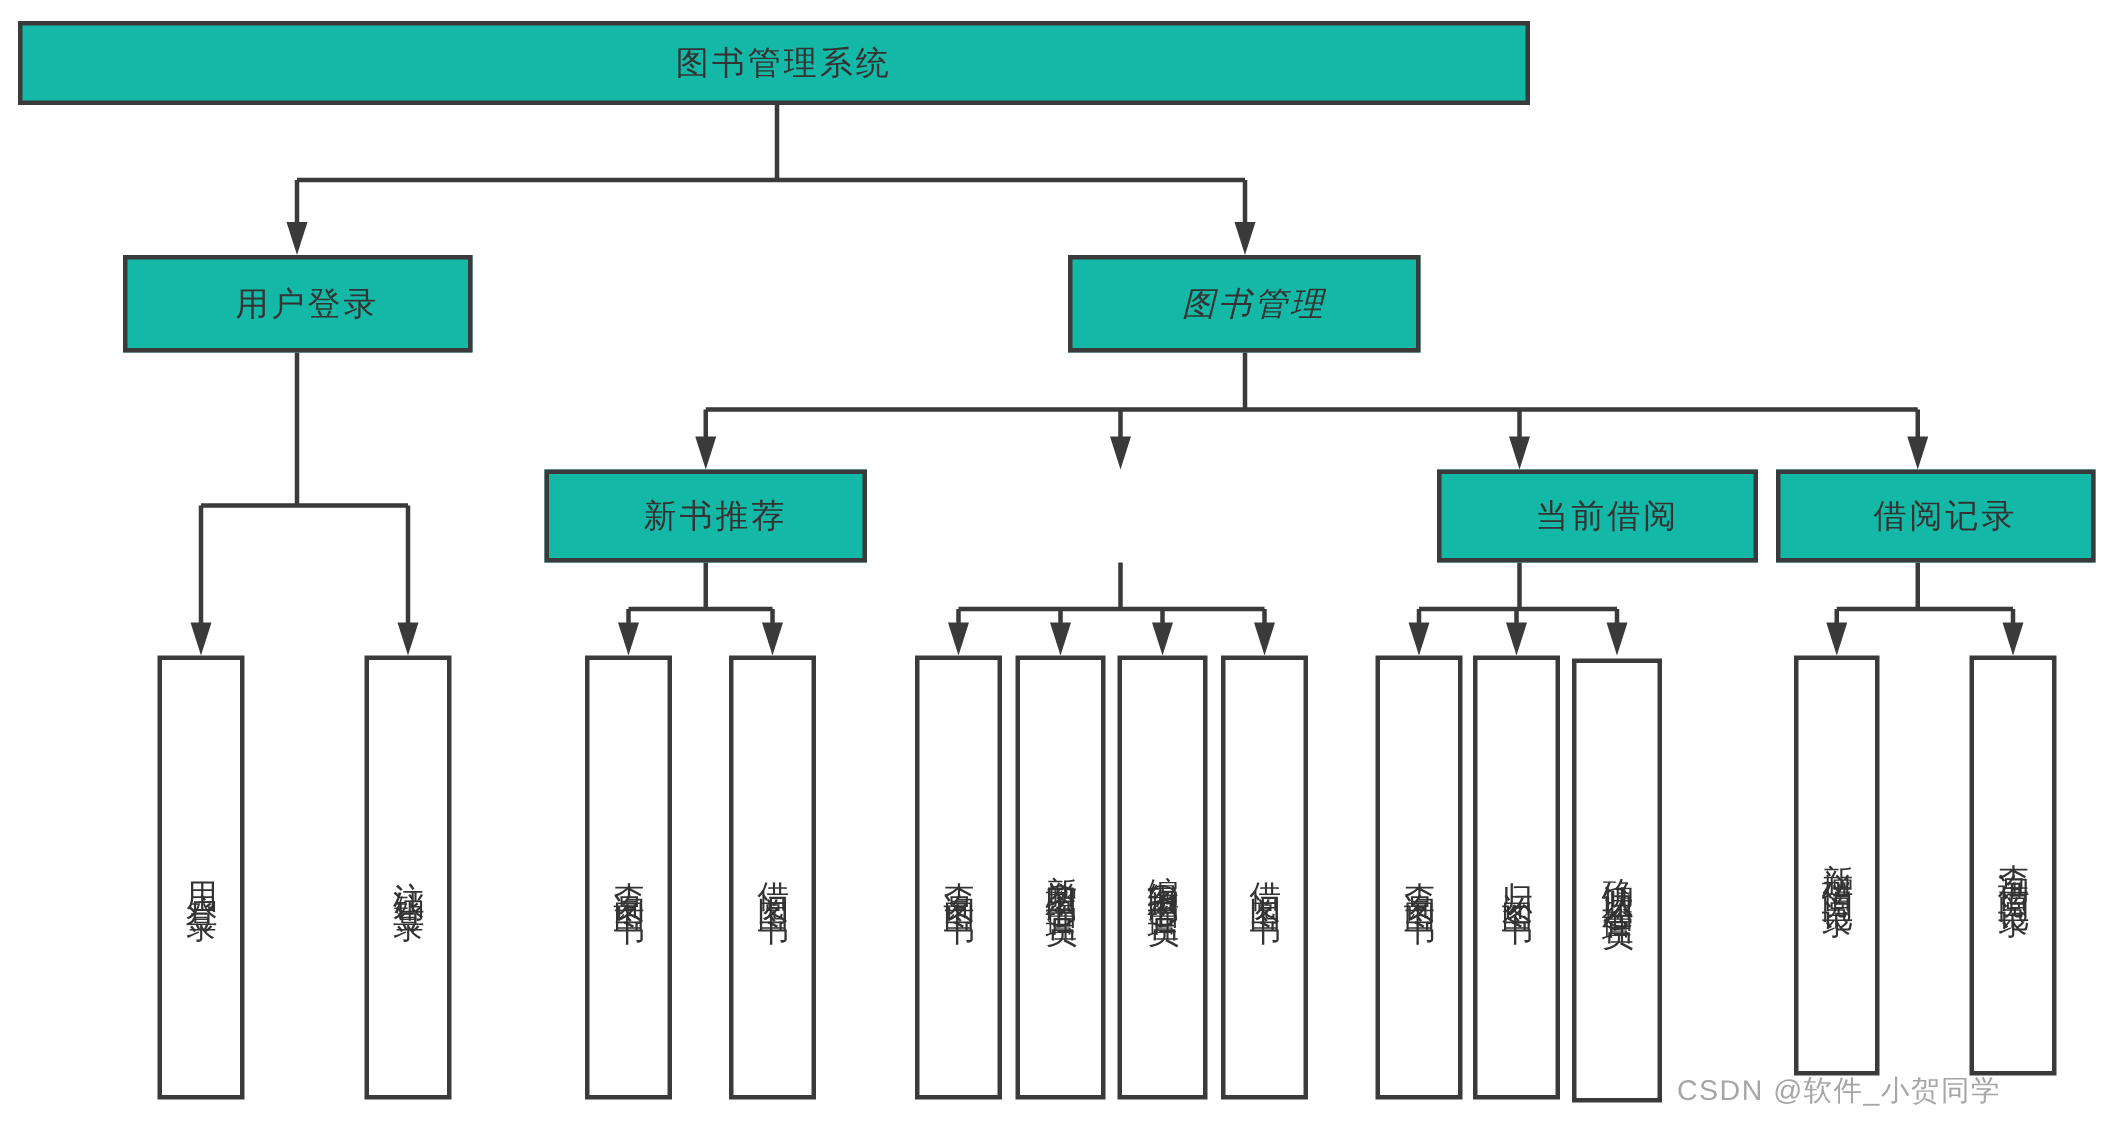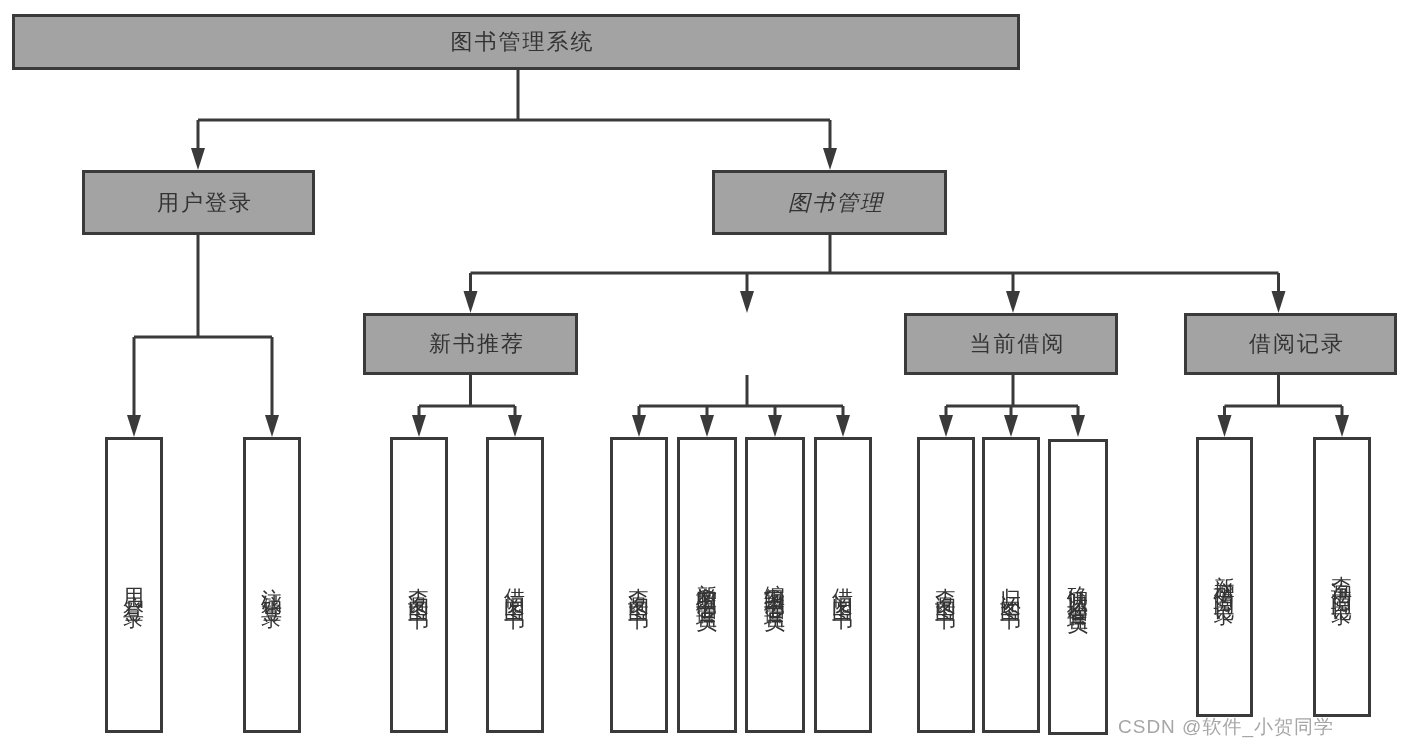--- a/index.html
+++ b/index.html
@@ -16,21 +16,21 @@
   }
   .lines-layer {
     position: absolute;
     left: 0; top: 0;
     width: 1405px; height: 747px;
   }
   .hnode {
     position: absolute;
     box-sizing: border-box;
     border: 3px solid var(--line, #3a3a3a);
-    background: #a3a3a3;
+    background: #14b8a6;
     display: flex;
     align-items: center;
     justify-content: center;
     font-size: 22px;
     letter-spacing: 2px;
     color: var(--text, #333333);
     white-space: nowrap;
     padding-left: 13px;
   }
   .leaf {
@@ -95,21 +95,21 @@
       <polygon points="1335,415 1349,415 1342,437"></polygon>
     </g>
   </svg>
 
   <div class="hnode" style="left:12px; top:14px; width:1008px; height:56px;">图书管理系统</div>
 
   <div class="hnode" style="left:82px; top:170px; width:233px; height:65px;">用户登录</div>
   <div class="hnode" style="left:712px; top:170px; width:235px; height:65px;font-style:italic;">图书管理</div>
 
   <div class="hnode" style="left:363px; top:313px; width:215px; height:62px;font-family:Liberation Serif, serif;">新书推荐</div>
-  <div class="hnode" style="left:904px; top:313px; width:214px; height:62px;">当前借阅</div>
+  <div class="hnode" style="left:958px; top:313px; width:214px; height:62px;">当前借阅</div>
   <div class="hnode" style="left:1172px; top:313px; width:213px; height:62px;margin-left:12px;">借阅记录</div>
 
   <div class="leaf" style="left:105px; top:437px; width:58px; height:296px;">用户登录</div>
   <div class="leaf" style="left:243px; top:437px; width:58px; height:296px;">注销登录</div>
 
   <div class="leaf" style="left:390px; top:437px; width:58px; height:296px;">查询图书</div>
   <div class="leaf" style="left:486px; top:437px; width:58px; height:296px;">借阅图书</div>
 
   <div class="leaf" style="left:610px; top:437px; width:58px; height:296px;">查询图书</div>
   <div class="leaf" style="left:677px; top:437px; width:60px; height:296px; letter-spacing:4px;">新增图书（管理员）</div>

